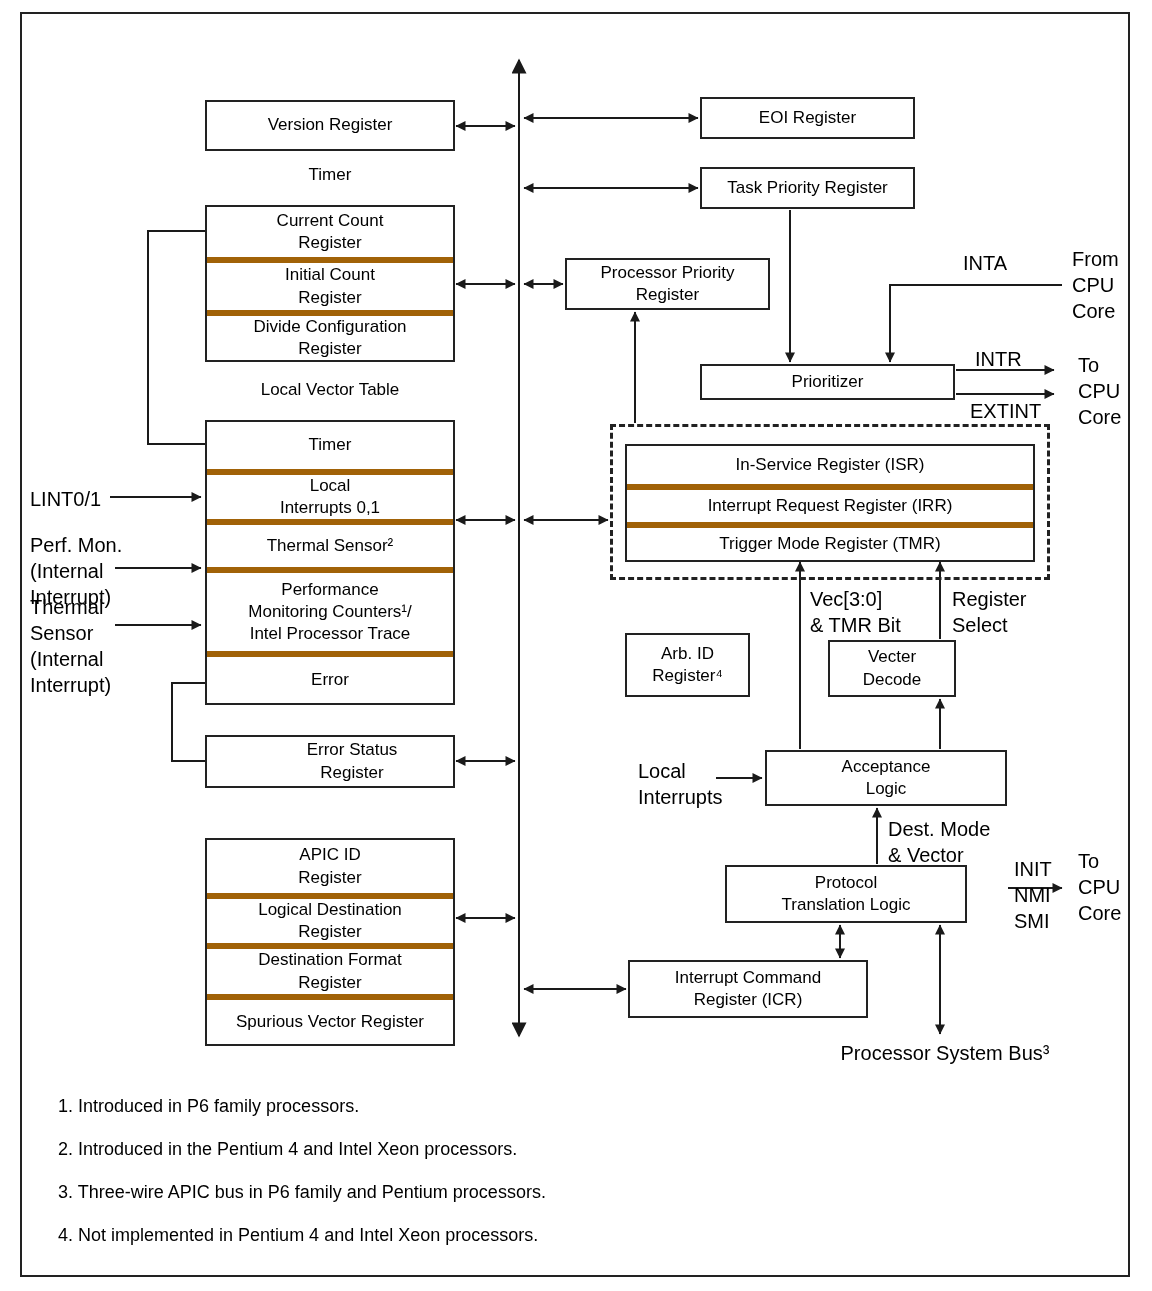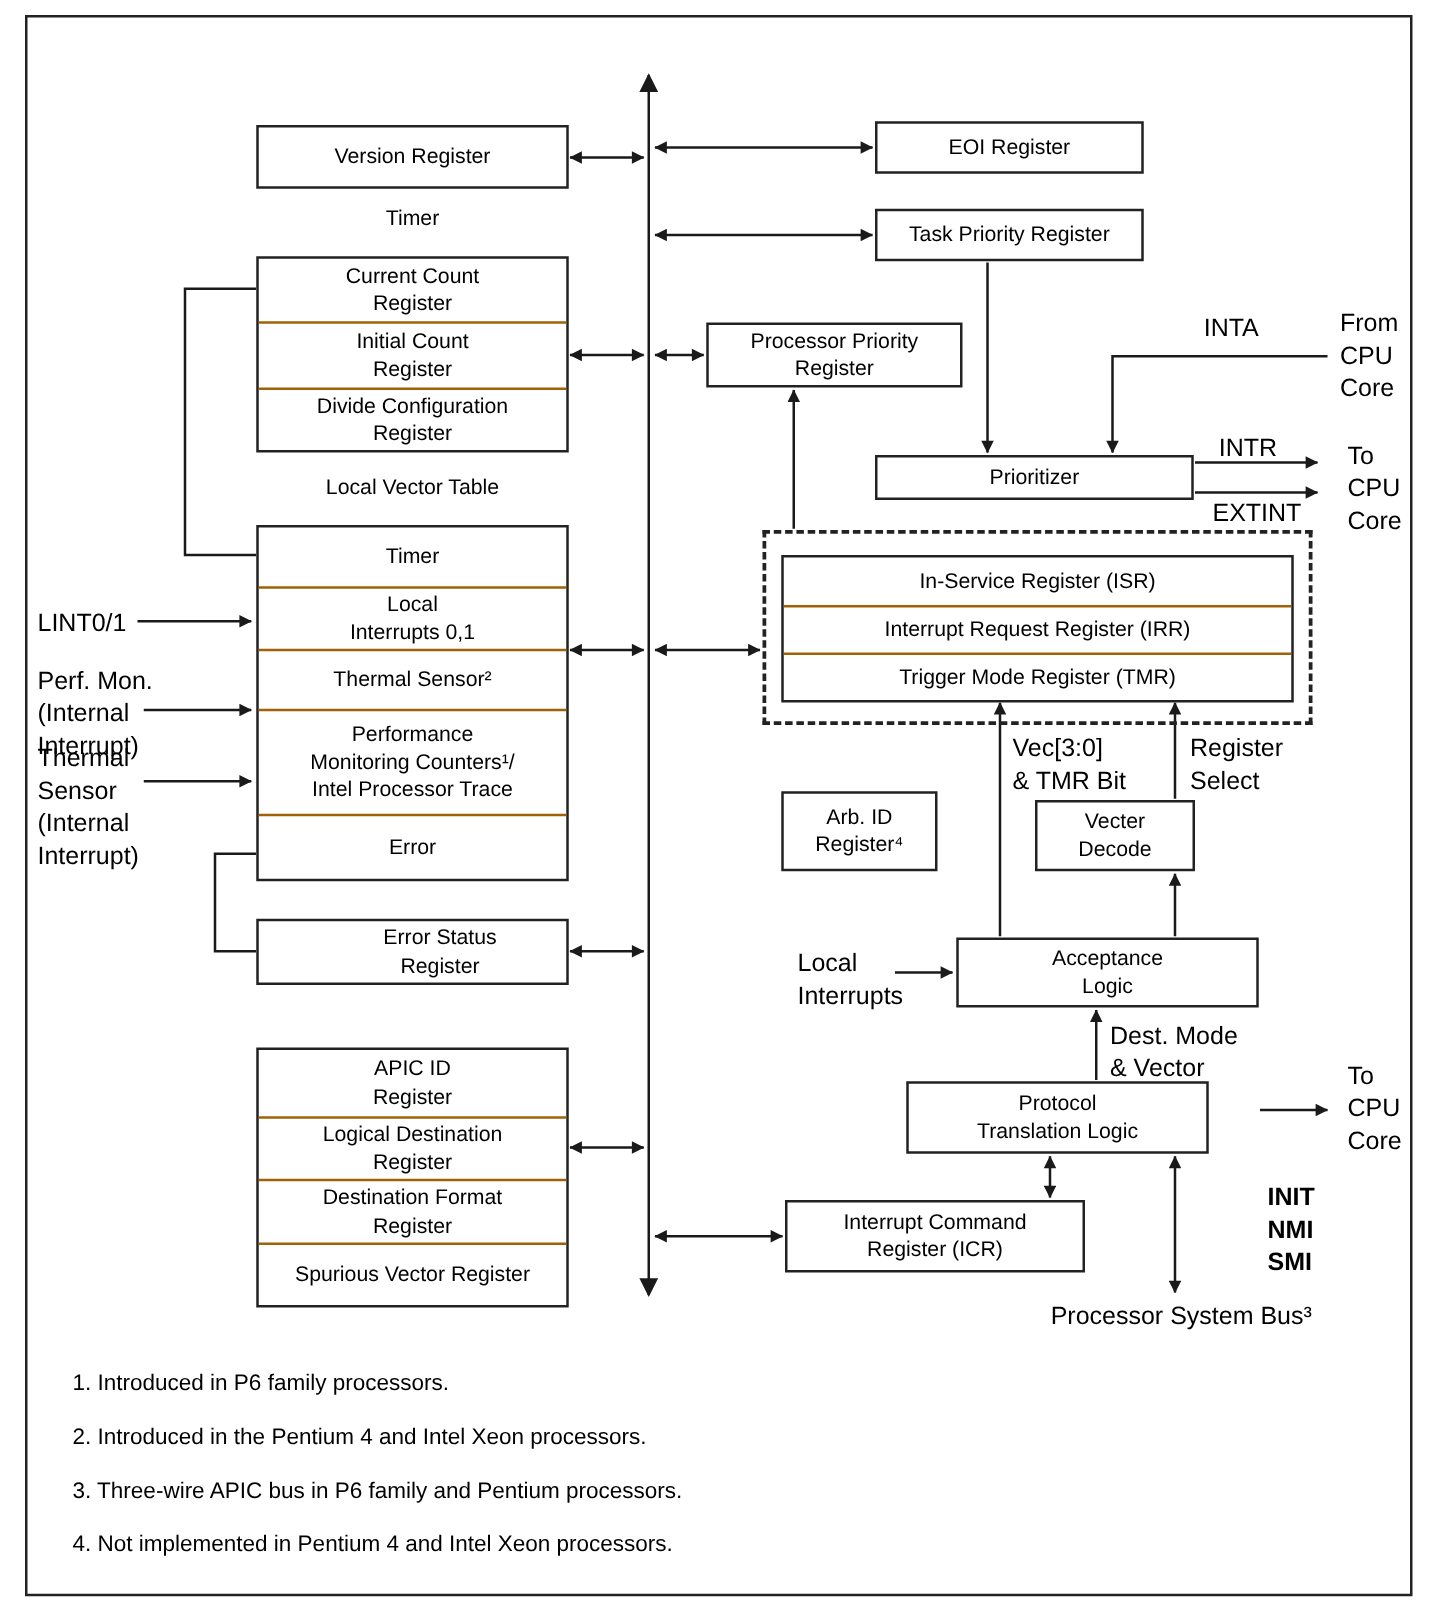--- a/index.html
+++ b/index.html
@@ -41,21 +41,21 @@
   .row {
     display: flex;
     align-items: center;
     justify-content: center;
     text-align: center;
     white-space: pre-line;
     font-size: 17px;
     line-height: 1.3;
     box-sizing: border-box;
   }
-  .row + .row { border-top: 2px solid #a16207; }
+  .row + .row { border-top: 6px solid #a16207; }
   .heading {
     position: absolute;
     font-size: 17px;
     text-align: center;
     white-space: pre-line;
   }
   .lbl {
     position: absolute;
     font-size: 20px;
     line-height: 1.3;
@@ -231,21 +231,21 @@
 &amp; TMR Bit</div>
   <div class="lbl" style="left:952px; top:586px;">Register
 Select</div>
   <div class="lbl" style="left:638px; top:758px;">Local
 Interrupts</div>
   <div class="lbl" style="left:888px; top:816px;">Dest. Mode
 &amp; Vector</div>
   <div class="lbl" style="left:1078px; top:848px;">To
 CPU
 Core</div>
-  <div class="lbl" style="left:1014px; top:945px;font-weight:bold;">INIT
+  <div class="lbl" style="left:1014px; top:856px;">INIT
 NMI
 SMI</div>
   <div class="lbl center" style="left:815px; top:1040px; width:260px;">Processor System Bus³</div>
 
   <div class="fnote" style="left:58px; top:1096px;">1. Introduced in P6 family processors.</div>
   <div class="fnote" style="left:58px; top:1139px;">2. Introduced in the Pentium 4 and Intel Xeon processors.</div>
   <div class="fnote" style="left:58px; top:1182px;">3. Three-wire APIC bus in P6 family and Pentium processors.</div>
   <div class="fnote" style="left:58px; top:1225px;">4. Not implemented in Pentium 4 and Intel Xeon processors.</div>
 
 </div>

